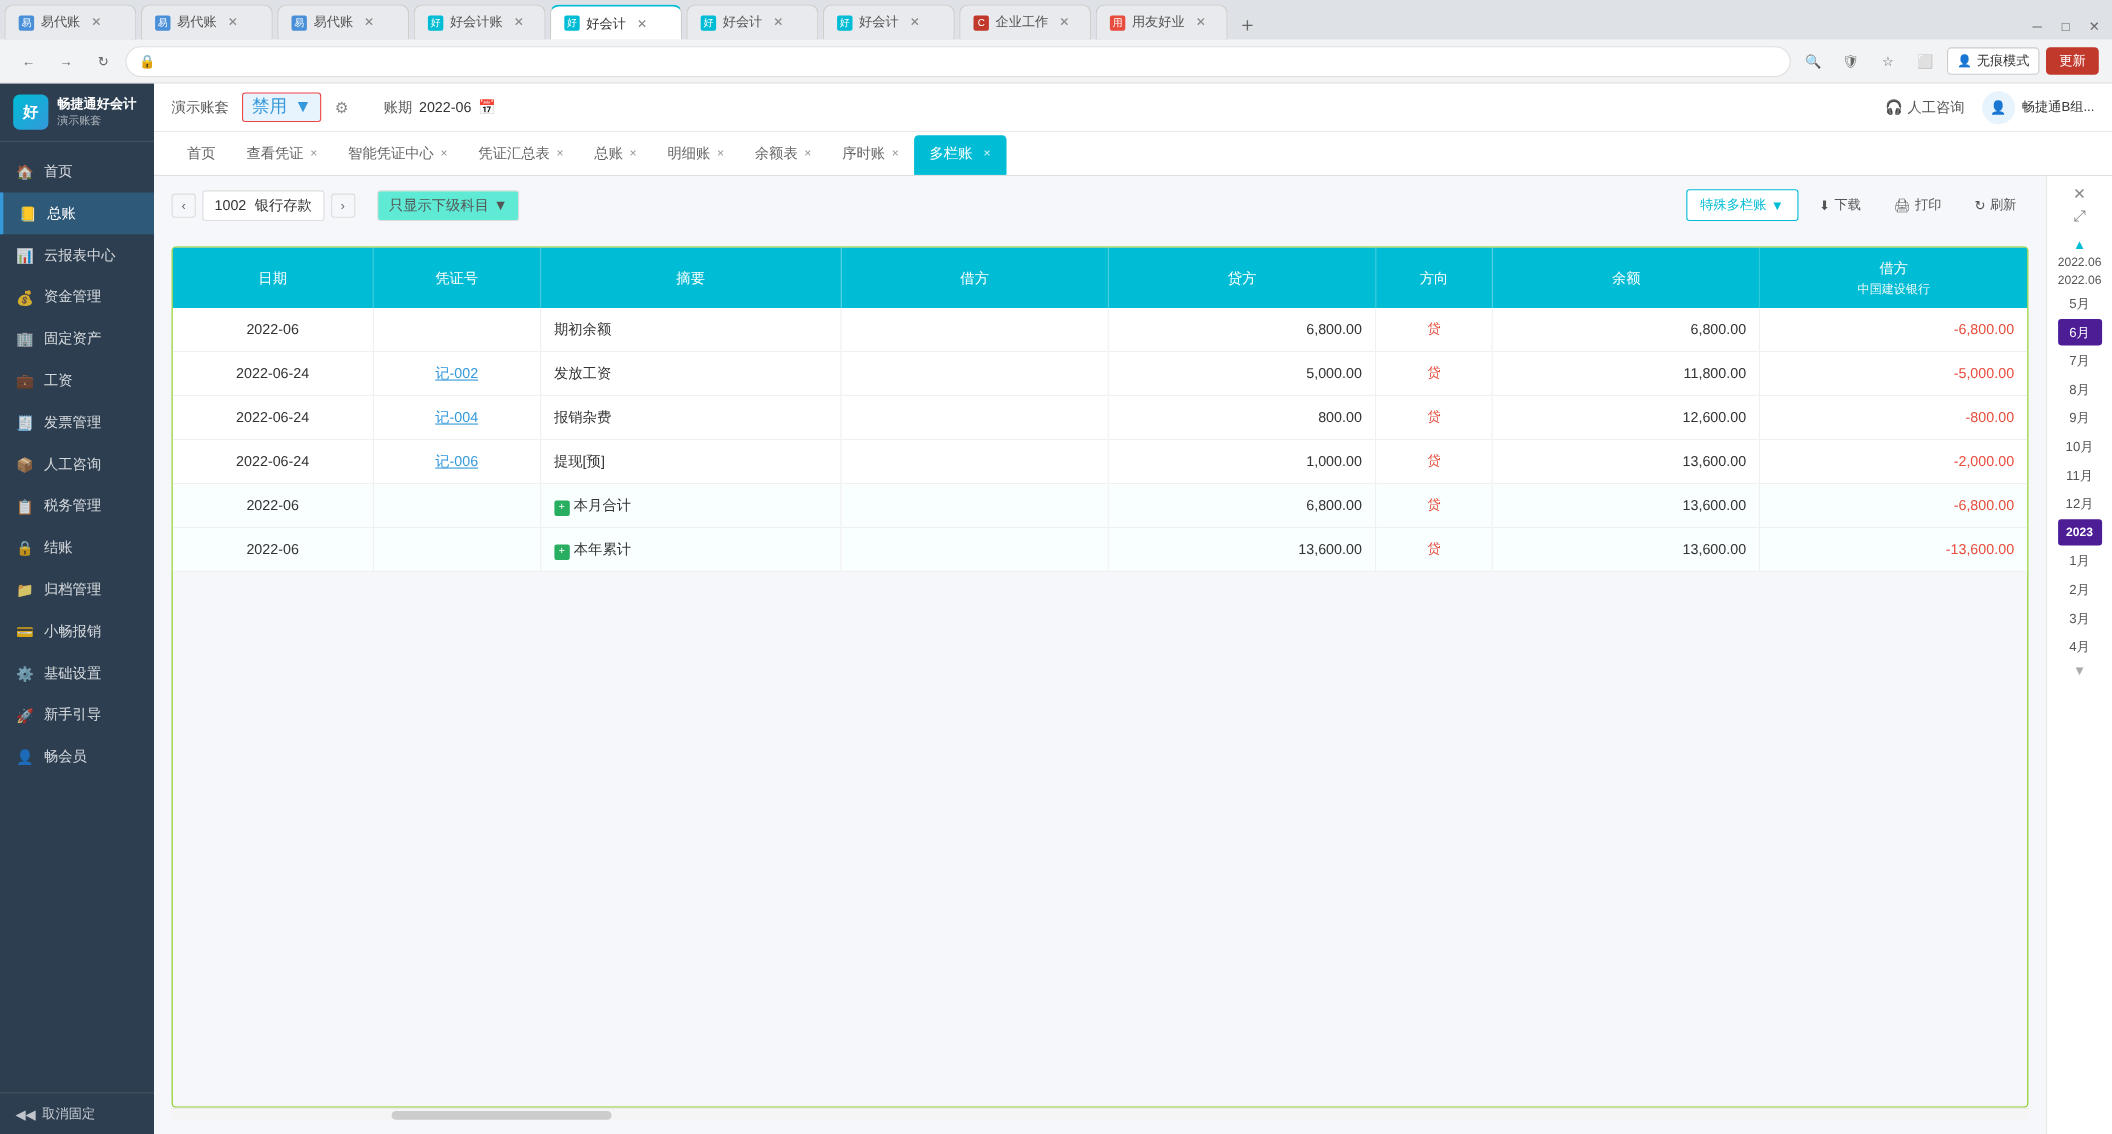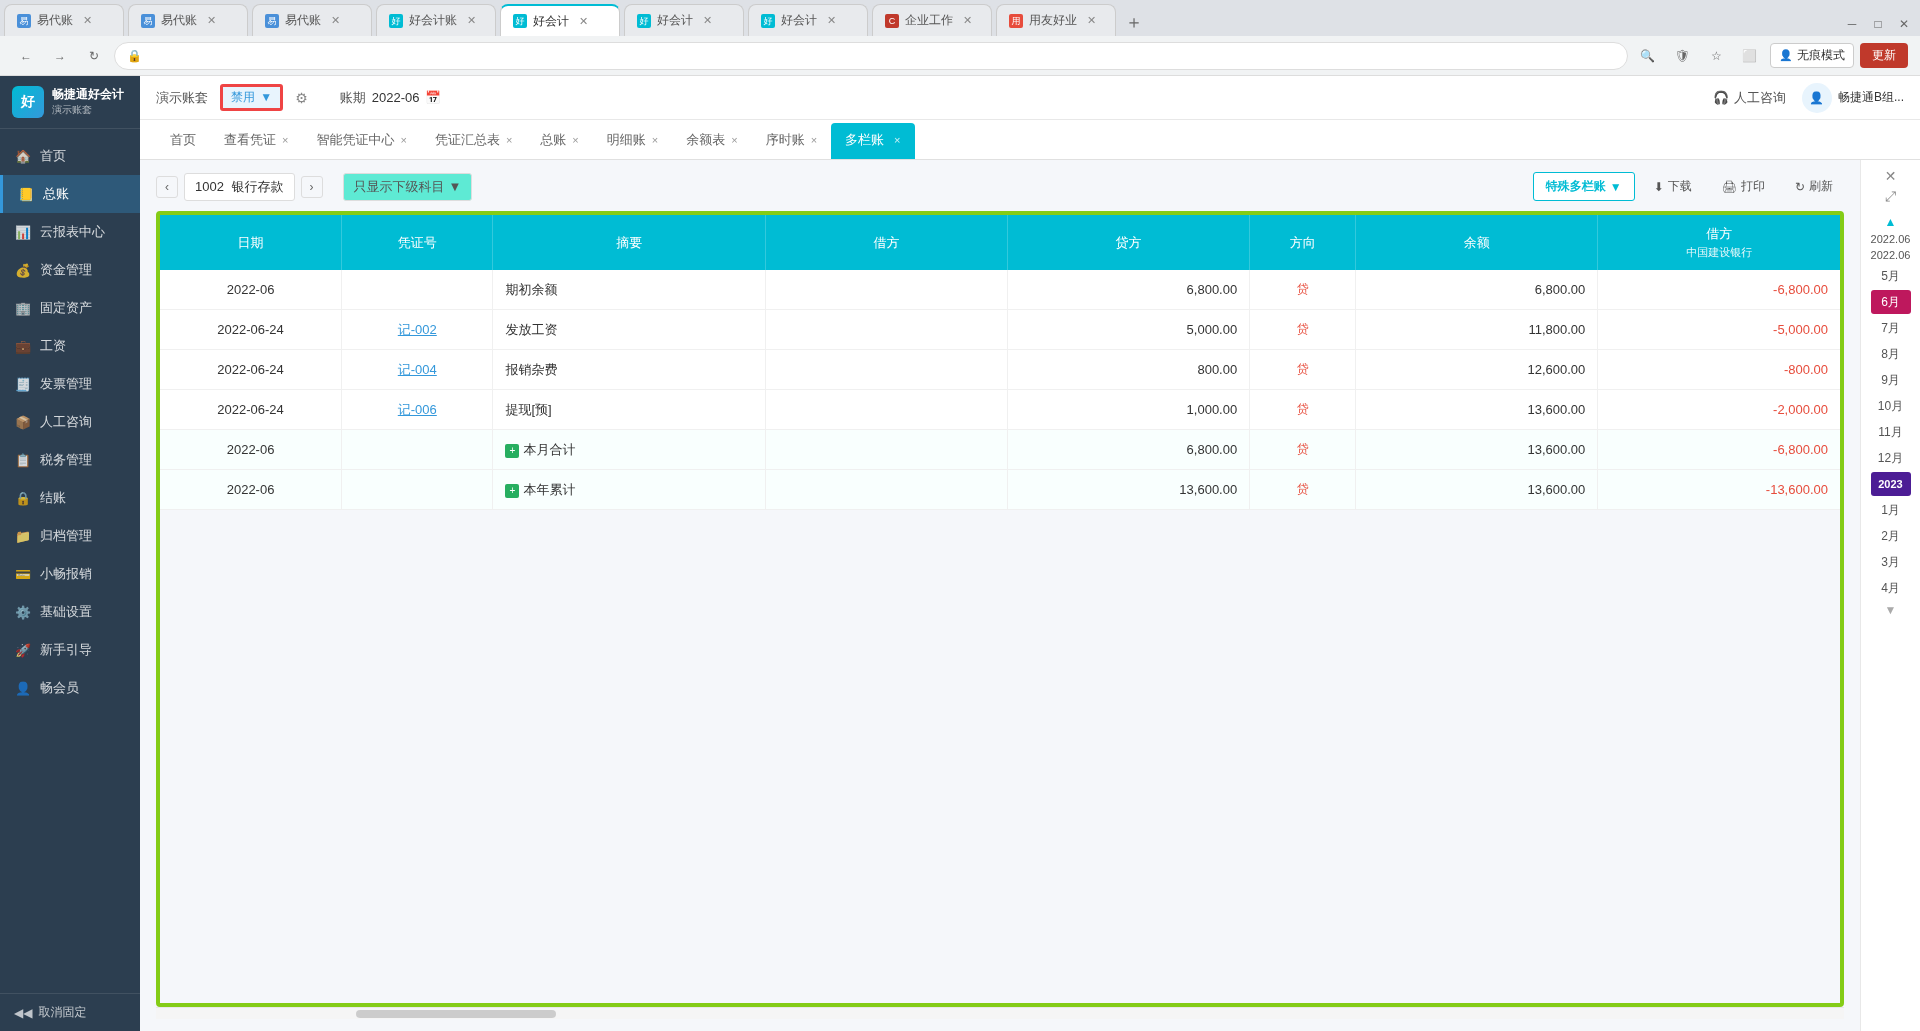--- a/index.html
+++ b/index.html
@@ -26,21 +26,21 @@
     .nav-item.active { background: rgba(52, 152, 219, 0.3); color: #fff; border-left: 3px solid #3498db; }
     .nav-item-icon { width: 18px; text-align: center; flex-shrink: 0; }
     .sidebar-bottom { padding: 10px 14px; border-top: 1px solid rgba(255,255,255,0.1); }
     .unpin-btn { display: flex; align-items: center; gap: 6px; color: rgba(255,255,255,0.7); cursor: pointer; font-size: 12px; }
 
     
     .main-content { flex: 1; display: flex; flex-direction: column; background: #f5f7fa; overflow: hidden; }
 
     
     .top-bar { background: #fff; height: 44px; display: flex; align-items: center; padding: 0 16px; border-bottom: 1px solid #e8e8e8; gap: 12px; }
-    .demo-tag { background: #e8f4fd; color: #3498db; border: 3px solid #ef4444; border-radius: 3px; padding: 2px 8px; font-size: 12px; }
+    .demo-tag { background: #e8f4fd; color: #3498db; border: 1px solid #ef4444; border-radius: 3px; padding: 2px 8px; font-size: 16px; }
     .period-info { display: flex; align-items: center; gap: 6px; color: #555; font-size: 13px; margin-left: 20px; }
     .consult-btn { display: flex; align-items: center; gap: 4px; color: #555; font-size: 13px; cursor: pointer; }
     .user-info { display: flex; align-items: center; gap: 6px; cursor: pointer; }
     .user-avatar { width: 30px; height: 30px; background: #e8f4fd; border-radius: 50%; display: flex; align-items: center; justify-content: center; }
     .user-name { font-size: 12px; color: #333; }
 
     
     .tab-bar { background: #fff; height: 40px; display: flex; align-items: flex-end; padding: 0 16px; border-bottom: 1px solid #e0e0e0; overflow: hidden; }
     .page-tab { height: 36px; padding: 0 14px; display: flex; align-items: center; gap: 6px; cursor: pointer; font-size: 13px; color: #666; border-bottom: 2px solid transparent; white-space: nowrap; }
     .page-tab.active { color: #fff; background: #00bcd4; border-radius: 4px 4px 0 0; border-bottom: 2px solid #00bcd4; }
@@ -53,25 +53,25 @@
     
     .ledger-main { flex: 1; padding: 12px 16px; overflow: hidden; display: flex; flex-direction: column; }
 
     
     .ledger-toolbar { display: flex; align-items: center; gap: 8px; margin-bottom: 10px; }
     .account-nav { display: flex; align-items: center; gap: 6px; }
     .nav-arrow { width: 22px; height: 22px; border: 1px solid #ddd; border-radius: 3px; display: flex; align-items: center; justify-content: center; cursor: pointer; color: #666; font-size: 12px; }
     .account-label { font-size: 13px; color: #333; padding: 4px 10px; border: 1px solid #ddd; border-radius: 3px; background: #fff; }
     .filter-dropdown { display: flex; align-items: center; gap: 4px; padding: 4px 10px; border: 1px solid #ddd; border-radius: 3px; background: #5eead4; cursor: pointer; font-size: 13px; color: #555; margin-left: 12px; }
     .toolbar-right { margin-left: auto; display: flex; align-items: center; gap: 8px; }
-    .special-btn { border: 1px solid #00bcd4; color: #00bcd4; background: #fff; border-radius: 3px; padding: 5px 12px; font-size: 12px; cursor: pointer; display: flex; align-items: center; gap: 4px; font-weight: bold; }
+    .special-btn { border: 1px solid #00bcd4; color: #00bcd4; background: #fff; border-radius: 3px; padding: 5px 12px; font-size: 12px; cursor: pointer; display: flex; align-items: center; gap: 4px; }
     .action-btn { display: flex; align-items: center; gap: 4px; padding: 5px 10px; color: #555; font-size: 12px; cursor: pointer; border: 1px solid transparent; border-radius: 3px; }
 
     
-    .ledger-table-wrapper { flex: 1; overflow: auto; border: 4px solid #84cc16; border-radius: 4px; }
+    .ledger-table-wrapper { flex: 1; overflow: auto; border: 1px solid #84cc16; border-radius: 4px; margin-top: 13px; }
     table { width: 100%; border-collapse: collapse; min-width: 900px; }
     thead tr { background: #00bcd4; }
     thead th { color: #fff; padding: 10px 12px; text-align: center; font-size: 13px; font-weight: normal; border-right: 1px solid rgba(255,255,255,0.2); white-space: nowrap; }
     thead th:last-child { border-right: none; }
     .th-split { display: flex; flex-direction: column; align-items: center; gap: 2px; }
     .th-main { font-size: 13px; }
     .th-sub { font-size: 11px; opacity: 0.9; }
     tbody tr { background: #fff; border-bottom: 1px solid #f0f0f0; }
     tbody td { padding: 10px 12px; font-size: 13px; color: #333; border-right: 1px solid #f0f0f0; }
     tbody td:last-child { border-right: none; }
@@ -81,21 +81,21 @@
     .td-direction { display: inline-block; padding: 1px 6px; font-size: 12px; }
     .summary-row { background: #f9fffe !important; }
     .summary-icon { display: inline-block; width: 14px; height: 14px; background: #27ae60; color: #fff; border-radius: 2px; font-size: 10px; text-align: center; line-height: 14px; margin-right: 4px; }
 
     
     .right-panel { width: 60px; background: #fff; border-left: 1px solid #e8e8e8; display: flex; flex-direction: column; align-items: center; padding: 8px 4px; overflow: hidden; }
     .panel-close { cursor: pointer; color: #888; font-size: 14px; margin-bottom: 4px; }
     .panel-expand { cursor: pointer; color: #888; font-size: 14px; margin-bottom: 8px; }
     .year-label { font-size: 11px; color: #333; margin-bottom: 4px; writing-mode: horizontal-tb; }
     .month-item { display: flex; align-items: center; justify-content: center; width: 40px; height: 24px; font-size: 12px; color: #555; cursor: pointer; border-radius: 3px; margin: 1px 0; }
-    .month-item.active { background: #be185d; color: #fff; border-radius: 3px; }
+    .month-item.active { background: #4c1d95; color: #fff; border-radius: 3px; }
     .month-item.year-mark { background: #4c1d95; color: #fff; border-radius: 3px; font-size: 11px; }
     .scroll-arrow { cursor: pointer; color: #aaa; font-size: 12px; margin: 2px 0; }
     .scroll-arrow.up { color: #00bcd4; }
 
     
     .ledger-table-wrapper::-webkit-scrollbar { height: 8px; width: 8px; }
     .ledger-table-wrapper::-webkit-scrollbar-track { background: #f1f1f1; }
     .ledger-table-wrapper::-webkit-scrollbar-thumb { background: #ccc; border-radius: 4px; }
 
     

